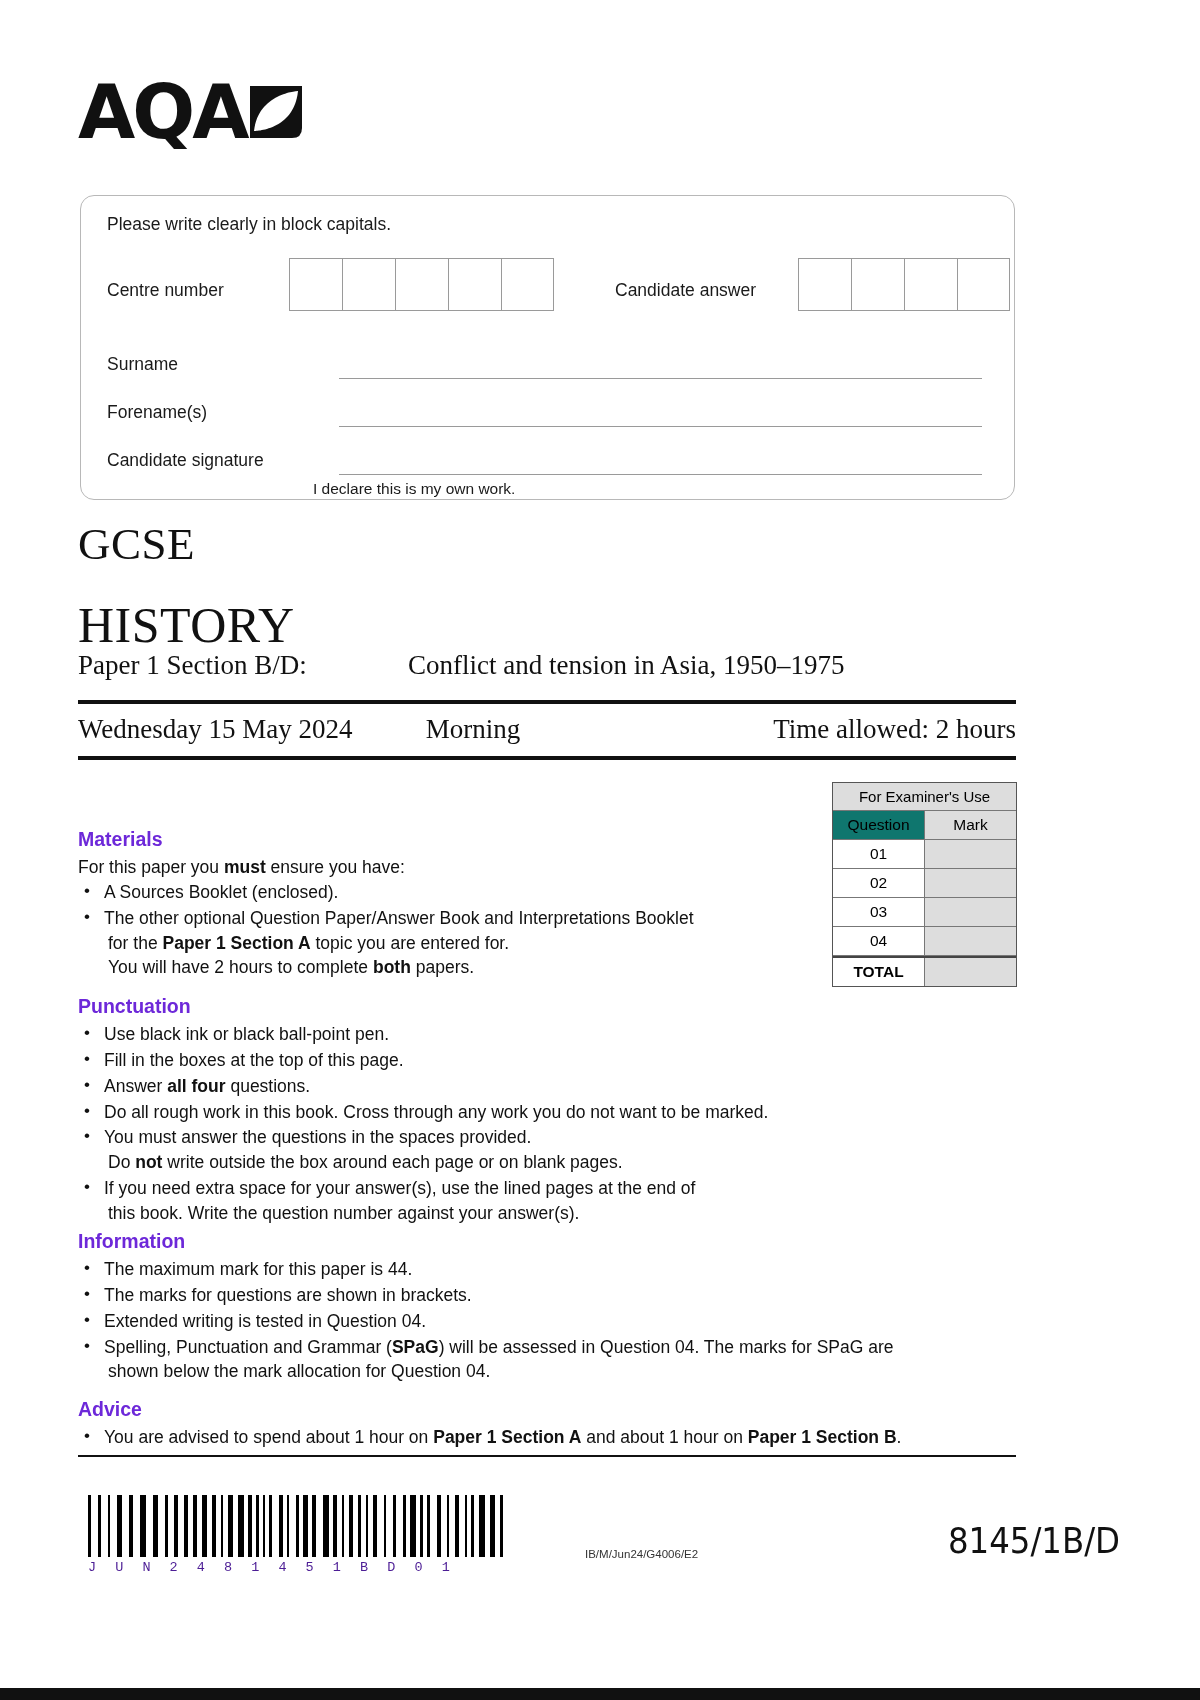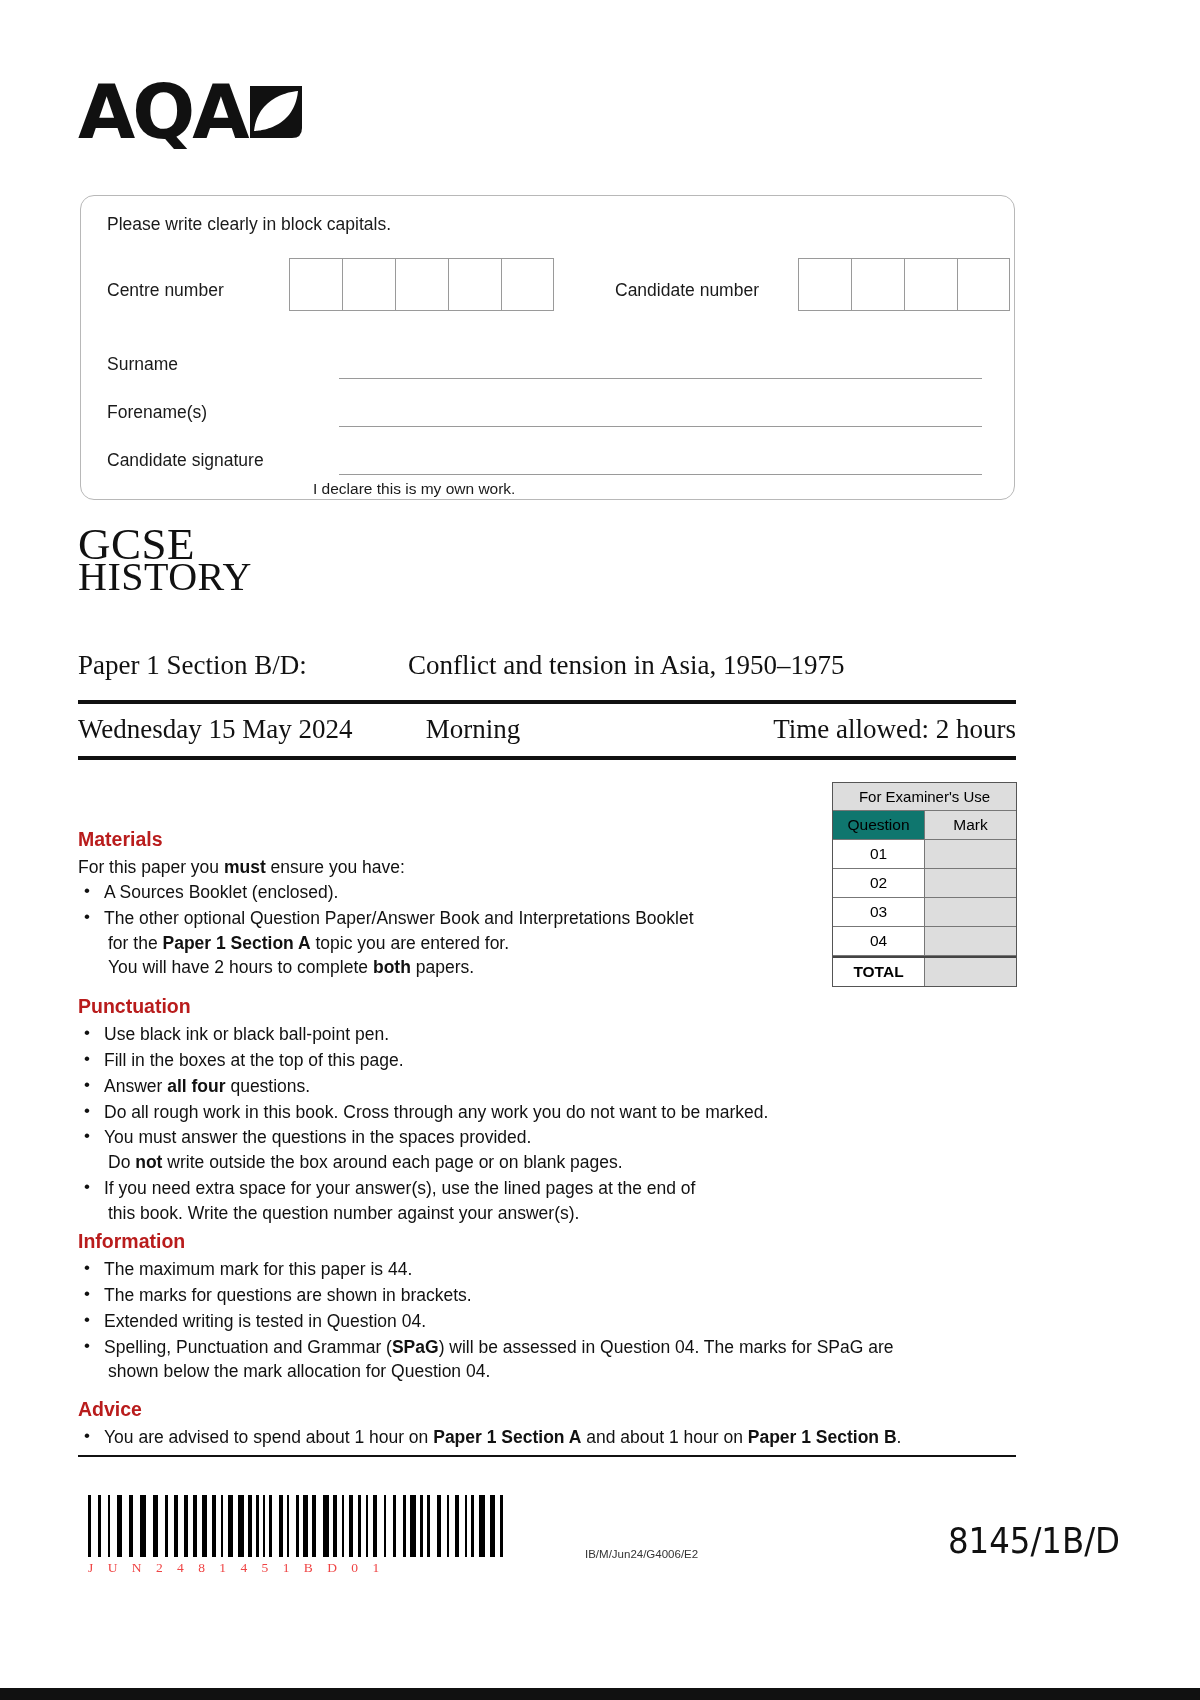--- a/index.html
+++ b/index.html
@@ -126,22 +126,22 @@
   .t-gcse {
     position: absolute;
     left: 78px;
     top: 518px;
     font-size: 45px;
     letter-spacing: 0.5px;
   }
   .t-subject {
     position: absolute;
     left: 78px;
-    top: 553px;
-    font-size: 40px;
+    top: 596px;
+    font-size: 50px;
     letter-spacing: 0.5px;
   }
   .t-paper {
     position: absolute;
     left: 78px;
     top: 650px;
     width: 940px;
     font-size: 27px;
   }
   .t-paper .label { display: inline-block; width: 330px; }
@@ -162,21 +162,21 @@
     display: flex;
     justify-content: space-between;
   }
   .t-daterow .mid { margin-right: 180px; }
 
   
   .sec-head {
     position: absolute;
     font-size: 19.5px;
     font-weight: bold;
-    color: #b91c1c;
+    color: #6d28d9;
   }
   .sec-body {
     position: absolute;
     font-size: 17.5px;
     color: #111;
     line-height: 1.42;
   }
   ul.bullets {
     margin: 0;
     padding: 0 0 0 22px;
@@ -254,23 +254,23 @@
     display: flex;
     align-items: flex-end;
   }
   .barcode .bar { height: 62px; background: #000; margin-right: 2px; }
   .barcode-digits {
     position: absolute;
     left: 88px;
     top: 1560px;
     width: 420px;
     font-size: 13.5px;
-    font-family: Liberation Serif, serif;
+    font-family: Liberation Mono, monospace;
     letter-spacing: 5.5px;
-    color: #ef4444;
+    color: #4c1d95;
   }
   .small-print {
     position: absolute;
     left: 585px;
     top: 1548px;
     font-size: 11.5px;
     color: #333;
   }
   .paper-code {
     position: absolute;
@@ -311,21 +311,21 @@
 
     <div class="num-row">
       <div class="num-label" style="left:0;">Centre number</div>
       <div class="boxes" style="left:182px;">
         <div class="cell"></div>
         <div class="cell"></div>
         <div class="cell"></div>
         <div class="cell"></div>
         <div class="cell"></div>
       </div>
-      <div class="num-label" style="left:508px;">Candidate number</div>
+      <div class="num-label" style="left:508px;">Candidate answer</div>
       <div class="boxes" style="left:691px;">
         <div class="cell"></div>
         <div class="cell"></div>
         <div class="cell"></div>
         <div class="cell"></div>
       </div>
     </div>
 
     <div class="name-row" style="top:152px;">
       <div class="name-label">Surname</div>

